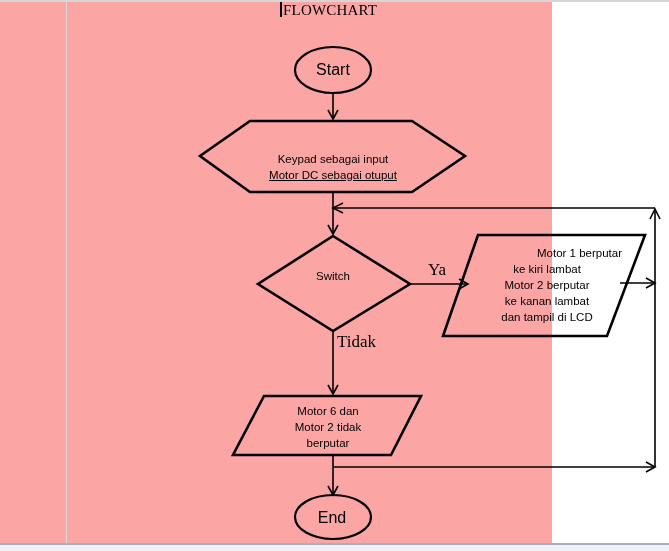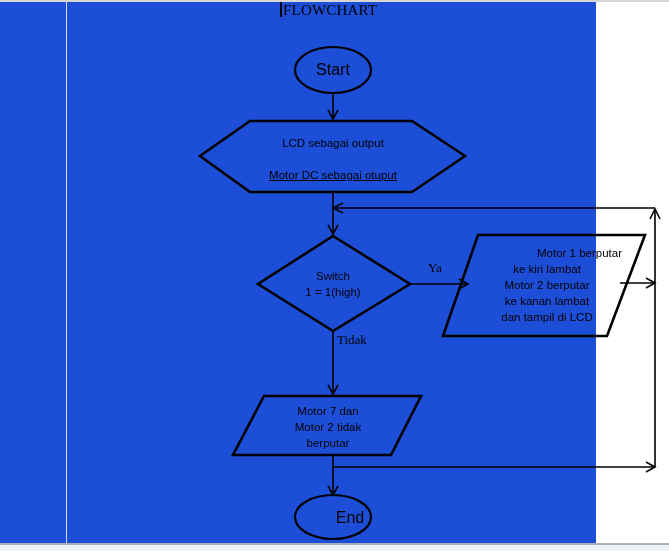--- a/index.html
+++ b/index.html
@@ -12,23 +12,23 @@
     height: 551px;
     position: relative;
     overflow: hidden;
     font-family: "Liberation Sans", sans-serif;
   }
 
   
   #page {
     position: absolute;
     left: 0; top: 0;
-    width: 596px;
-    height: 551px;
-    background: #1d4ed8;
+    width: 552px;
+    height: 551px;
+    background: #fca5a5;
   }
 
   
   .page-rule-top {
     position: absolute;
     left: 0; top: 0;
     width: 669px;
     height: 2px;
     background: #d6d6d6;
   }
@@ -116,21 +116,21 @@
     color: #000000;
     text-align: center;
     white-space: nowrap;
   }
   .node-text.oval-text {
     font-size: 16px;
   }
   .edge-label {
     position: absolute;
     font-family: "Liberation Serif", serif;
-    font-size: 13px;
+    font-size: 17px;
     color: #000000;
     white-space: nowrap;
   }
 </style>
 </head>
 <body>
 
 <div id="page">
 
   <div class="page-rule-top"></div>
@@ -179,34 +179,33 @@
     <line class="conn" x1="620" y1="283" x2="654" y2="283"></line>
     <polyline class="arrowhead" points="646,278 655,283 646,288"></polyline>
 
     <line class="conn" x1="333" y1="467" x2="654" y2="467"></line>
     <polyline class="arrowhead" points="646,462 655,467 646,472"></polyline>
 
   </svg>
 
   <div class="node-text oval-text" style="left:303px; top:62px; width:60px;">Start</div>
 
-  <div class="node-text" style="left:233px; top:135px; width:200px;">LCD sebagai output</div>
+  <div class="node-text" style="left:233px; top:151px; width:200px;">Keypad sebagai input</div>
   <div class="node-text" style="left:233px; top:167px; width:200px;text-decoration:underline;">Motor DC sebagai otuput</div>
 
   <div class="node-text" style="left:283px; top:268px; width:100px;text-align:center;">Switch</div>
-  <div class="node-text" style="left:283px; top:284px; width:100px;">1 = 1(high)</div>
 
   <div class="node-text" style="left:472px; top:245px; width:150px;text-align:right;">Motor 1 berputar</div>
   <div class="node-text" style="left:472px; top:261px; width:150px;">ke kiri lambat</div>
   <div class="node-text" style="left:472px; top:277px; width:150px;">Motor 2 berputar</div>
   <div class="node-text" style="left:472px; top:293px; width:150px;">ke kanan lambat</div>
   <div class="node-text" style="left:472px; top:309px; width:150px;">dan tampil di LCD</div>
 
-  <div class="node-text" style="left:263px; top:403px; width:130px;">Motor 7 dan</div>
+  <div class="node-text" style="left:263px; top:403px; width:130px;">Motor 6 dan</div>
   <div class="node-text" style="left:263px; top:419px; width:130px;">Motor 2 tidak</div>
   <div class="node-text" style="left:263px; top:435px; width:130px;">berputar</div>
 
-  <div class="node-text oval-text" style="left:320px; top:510px; width:60px;">End</div>
+  <div class="node-text oval-text" style="left:302px; top:510px; width:60px;">End</div>
 
   <div class="edge-label" style="left:428px; top:260px;">Ya</div>
   <div class="edge-label" style="left:337px; top:332px;">Tidak</div>
 
 </div>
 
 </body></html>

